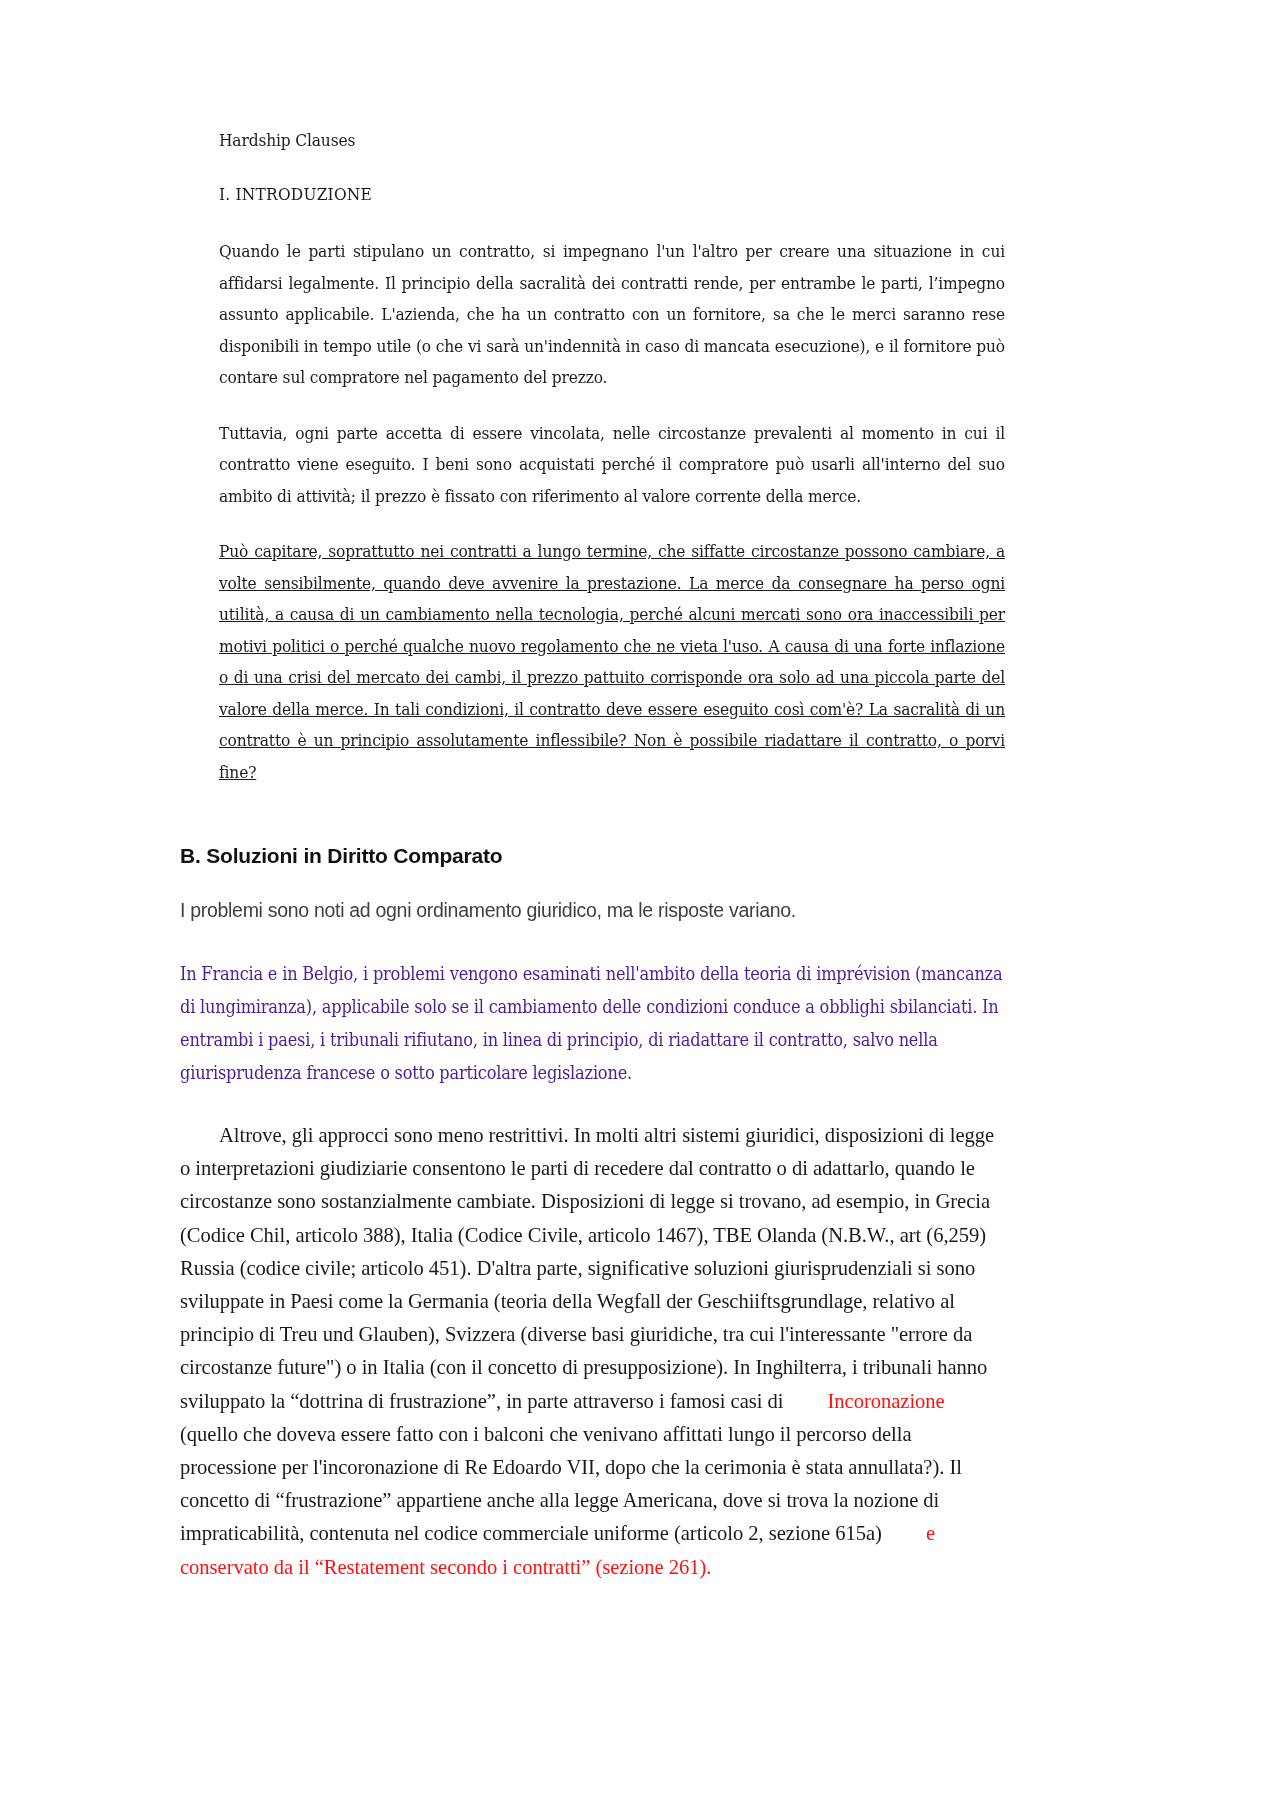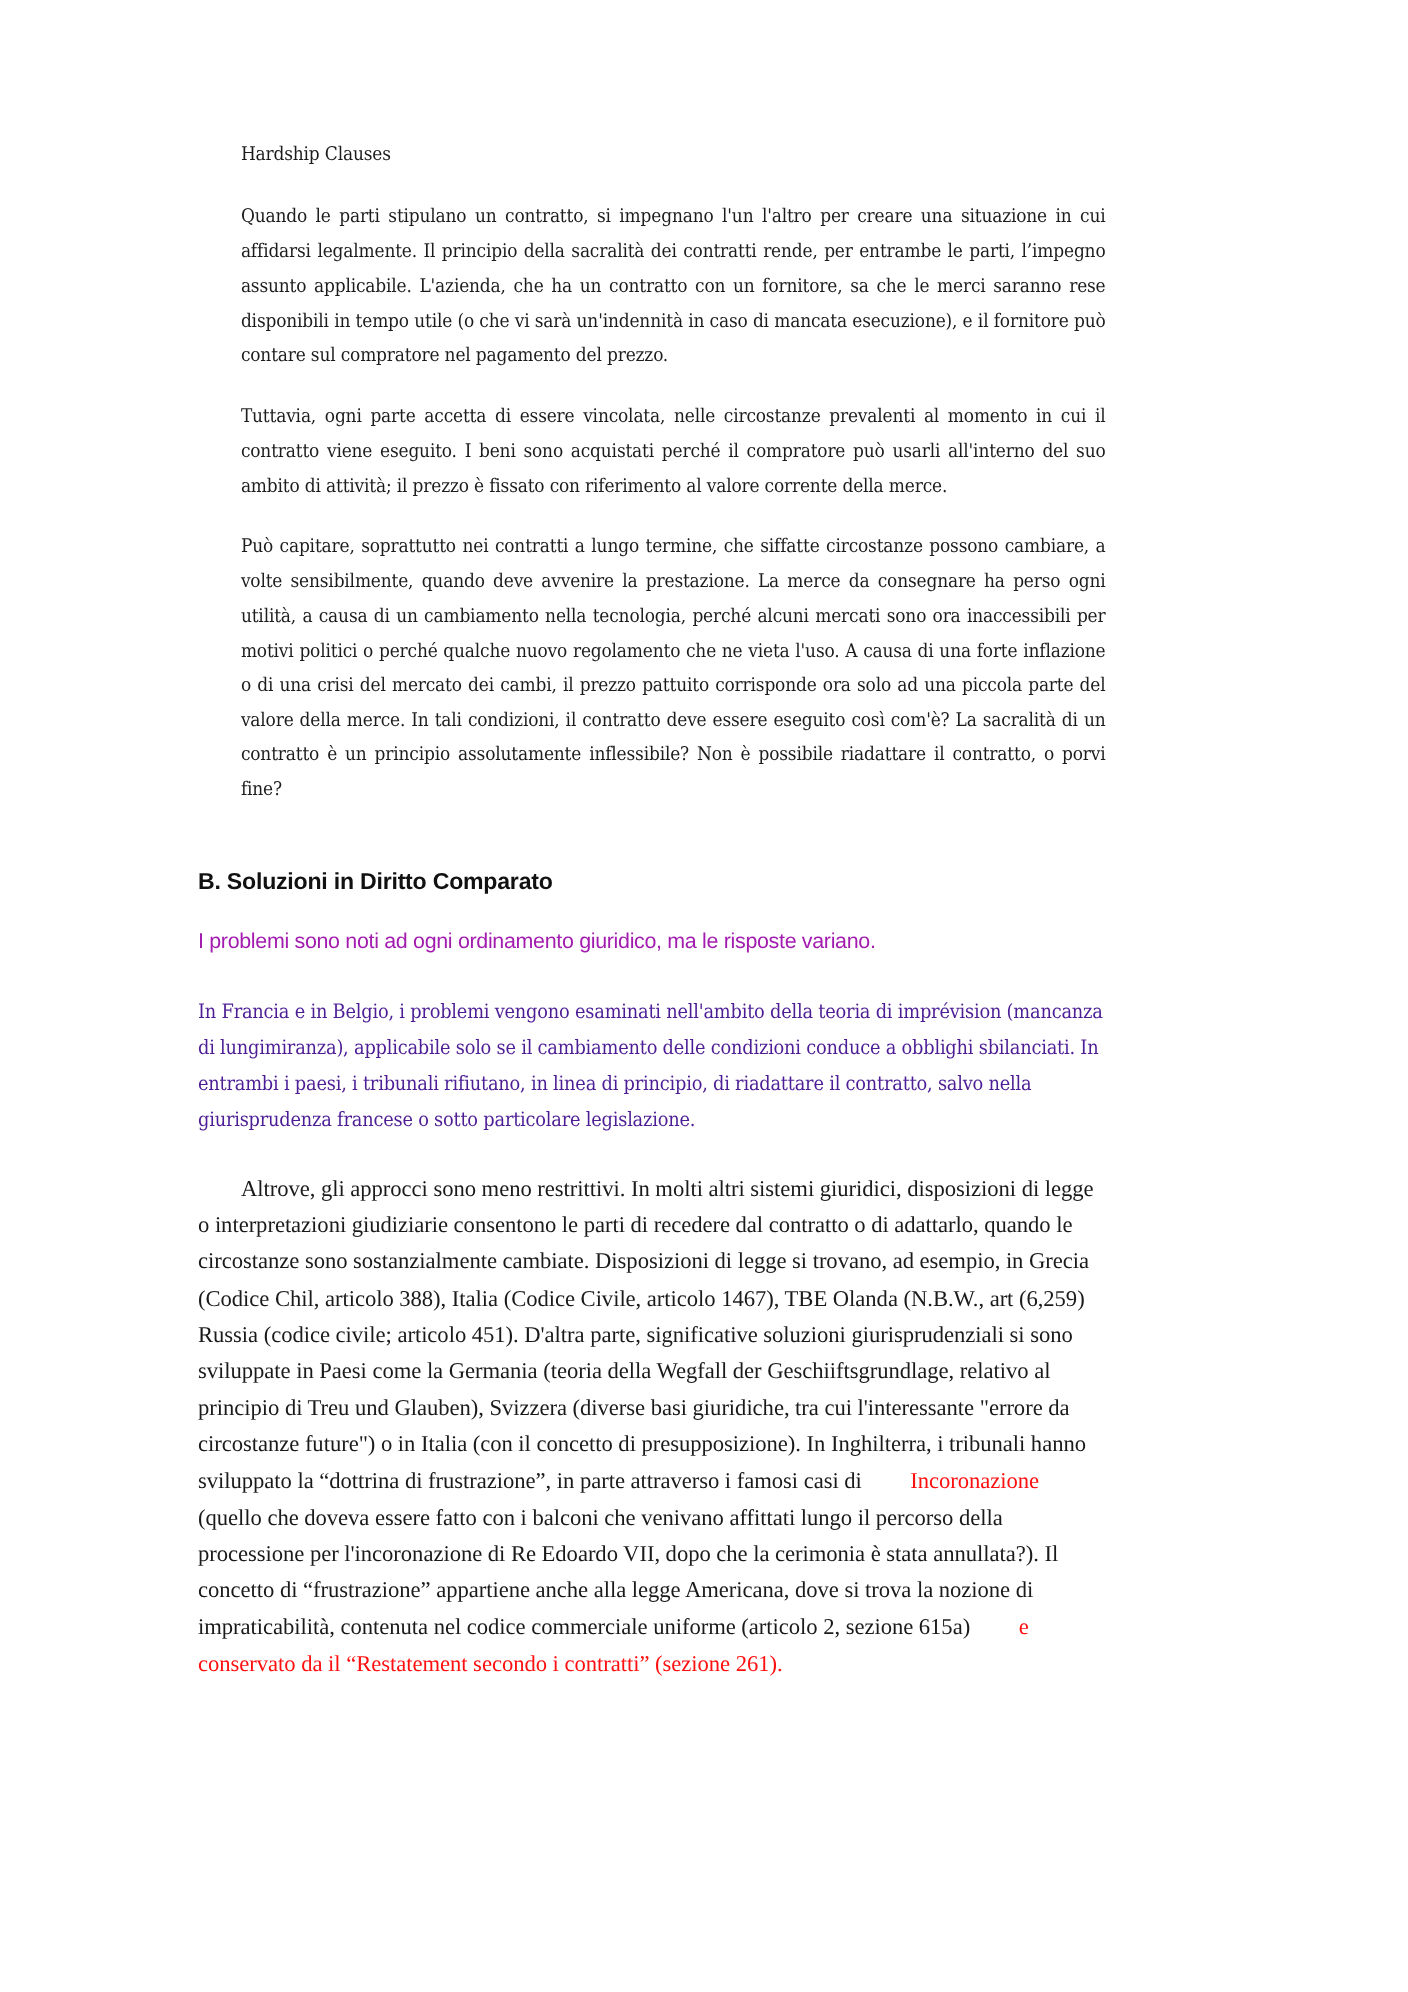--- a/index.html
+++ b/index.html
@@ -63,40 +63,40 @@
     font-weight: 400;
     font-size: 17.2px;
     line-height: 24px;
   }
 
   p.just {
     margin: 0 0 24px 0;
     text-align: justify;
     text-justify: inter-word;
   }
-  p.just:last-child { margin-bottom: 16px; }
+  p.just:last-child { margin-bottom: 16px; text-decoration: underline; }
 
   
   .h-sans {
     font-family: "Liberation Sans", sans-serif;
     font-weight: bold;
     font-size: 21px;
     line-height: 28px;
     margin: 54px 0 26px 0;
     color: #111111;
     letter-spacing: -0.2px;
   }
 
   .p-sans {
     font-family: "Liberation Sans", sans-serif;
     font-weight: 400;
     font-size: 19.5px;
     line-height: 28px;
     margin: 1px 0 33px 0;
-    color: #a21caf;
+    color: #404040;
     letter-spacing: -0.3px;
   }
 
   
   .p-serif-narrow {
     font-family: "DejaVu Serif Condensed", "Liberation Serif", serif;
     font-stretch: condensed;
     font-size: 18px;
     line-height: 33px;
     margin: 0 0 30px 0;
@@ -122,20 +122,21 @@
 </head>
 <body>
 
 <div class="page">
   <div class="content">
 
     <div class="nserif">
 
       <div class="doc-title">Hardship Clauses</div>
 
+      <div class="h-roman">I. INTRODUZIONE</div>
 
 
       <p class="just">Quando le parti stipulano un contratto, si impegnano l'un l'altro per creare una situazione in cui affidarsi legalmente. Il principio della sacralità dei contratti rende, per entrambe le parti, l’impegno assunto applicabile. L'azienda, che ha un contratto con un fornitore, sa che le merci saranno rese disponibili in tempo utile (o che vi sarà un'indennità in caso di mancata esecuzione), e il fornitore può contare sul compratore nel pagamento del prezzo.</p>
 
       <p class="just">Tuttavia, ogni parte accetta di essere vincolata, nelle circostanze prevalenti al momento in cui il contratto viene eseguito. I beni sono acquistati perché il compratore può usarli all'interno del suo ambito di attività; il prezzo è fissato con riferimento al valore corrente della merce.</p>
 
       <p class="just">Può capitare, soprattutto nei contratti a lungo termine, che siffatte circostanze possono cambiare, a volte sensibilmente, quando deve avvenire la prestazione. La merce da consegnare ha perso ogni utilità, a causa di un cambiamento nella tecnologia, perché alcuni mercati sono ora inaccessibili per motivi politici o perché qualche nuovo regolamento che ne vieta l'uso. A causa di una forte inflazione o di una crisi del mercato dei cambi, il prezzo pattuito corrisponde ora solo ad una piccola parte del valore della merce. In tali condizioni, il contratto deve essere eseguito così com'è? La sacralità di un contratto è un principio assolutamente inflessibile? Non è possibile riadattare il contratto, o porvi fine?</p>
     </div>
 
     <div class="h-sans">B. Soluzioni in Diritto Comparato</div>

